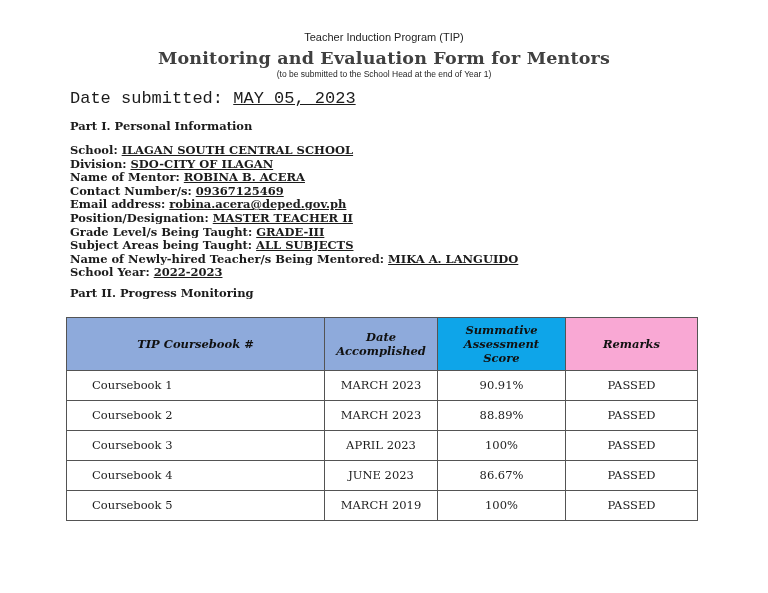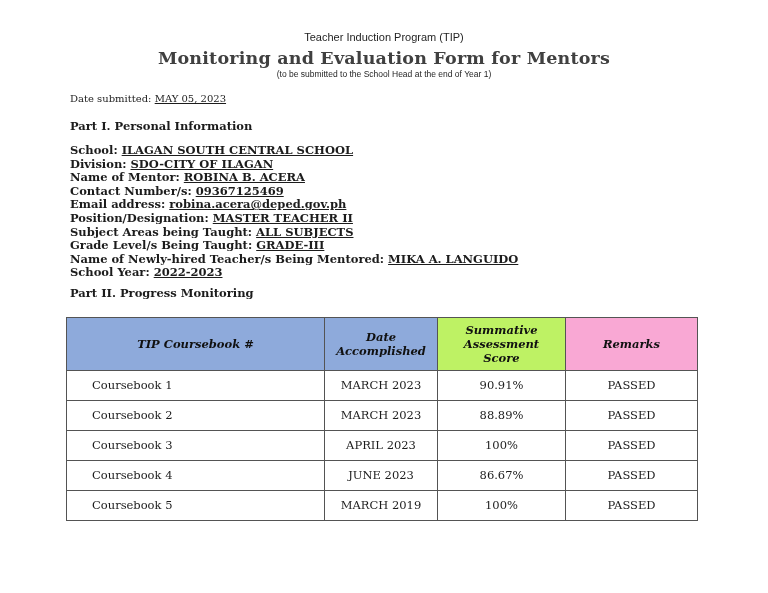--- a/index.html
+++ b/index.html
@@ -34,22 +34,23 @@
   .subtitle {
     text-align: center;
     font-family: "Liberation Sans", sans-serif;
     font-size: 8.5px;
     line-height: 11px;
     color: #1f1f1f;
   }
 
   .date-line {
     margin: 12px 0 0 70px;
-    font-size: 10px;
+    font-size: 17px;
     line-height: 14px;
+    font-family: Liberation Mono, monospace;
   }
   .heading {
     margin: 13px 0 0 70px;
     font-size: 11.5px;
     font-weight: bold;
     line-height: 14px;
   }
   .fields {
     margin: 11px 0 0 70px;
     font-size: 11.5px;
@@ -106,40 +107,40 @@
 
   <div class="heading">Part I. Personal Information</div>
 
   <div class="fields">
     <div><span>School:</span> <span class="u">ILAGAN SOUTH CENTRAL SCHOOL</span></div>
     <div><span>Division:</span> <span class="u">SDO-CITY OF ILAGAN</span></div>
     <div><span>Name of Mentor:</span> <span class="u">ROBINA B. ACERA</span></div>
     <div><span>Contact Number/s:</span> <span class="u">09367125469</span></div>
     <div><span>Email address:</span> <span class="u">robina.acera@deped.gov.ph</span></div>
     <div><span>Position/Designation:</span> <span class="u">MASTER TEACHER II</span></div>
+    <div><span>Grade Level/s Being Taught:</span> <span class="u">GRADE-III</span></div>
     <div><span>Subject Areas being Taught:</span> <span class="u">ALL SUBJECTS</span></div>
-    <div><span>Grade Level/s Being Taught:</span> <span class="u">GRADE-III</span></div>
     <div><span>Name of Newly-hired Teacher/s Being Mentored:</span> <span class="u">MIKA A. LANGUIDO</span></div>
     <div><span>School Year:</span> <span class="u">2022-2023</span></div>
   </div>
 
   <div class="heading part2">Part II. Progress Monitoring</div>
 
   <table class="coursebook">
     <colgroup>
       <col class="col-1">
         <col class="col-2">
         <col class="col-3">
         <col class="col-4">
     </colgroup>
     <thead>
       <tr>
         <th style="background: rgb(142, 170, 219);">TIP Coursebook #</th>
         <th style="background: rgb(142, 170, 219);">Date Accomplished</th>
-        <th style="background: #bef264;">Summative Assessment Score</th>
+        <th style="background: #0ea5e9;">Summative Assessment Score</th>
         <th style="background: #f9a8d4;">Remarks</th>
       </tr>
     </thead>
     <tbody>
       <tr>
         <td class="left">Coursebook 1</td>
         <td>MARCH 2023</td>
         <td>90.91%</td>
         <td>PASSED</td>
       </tr>

